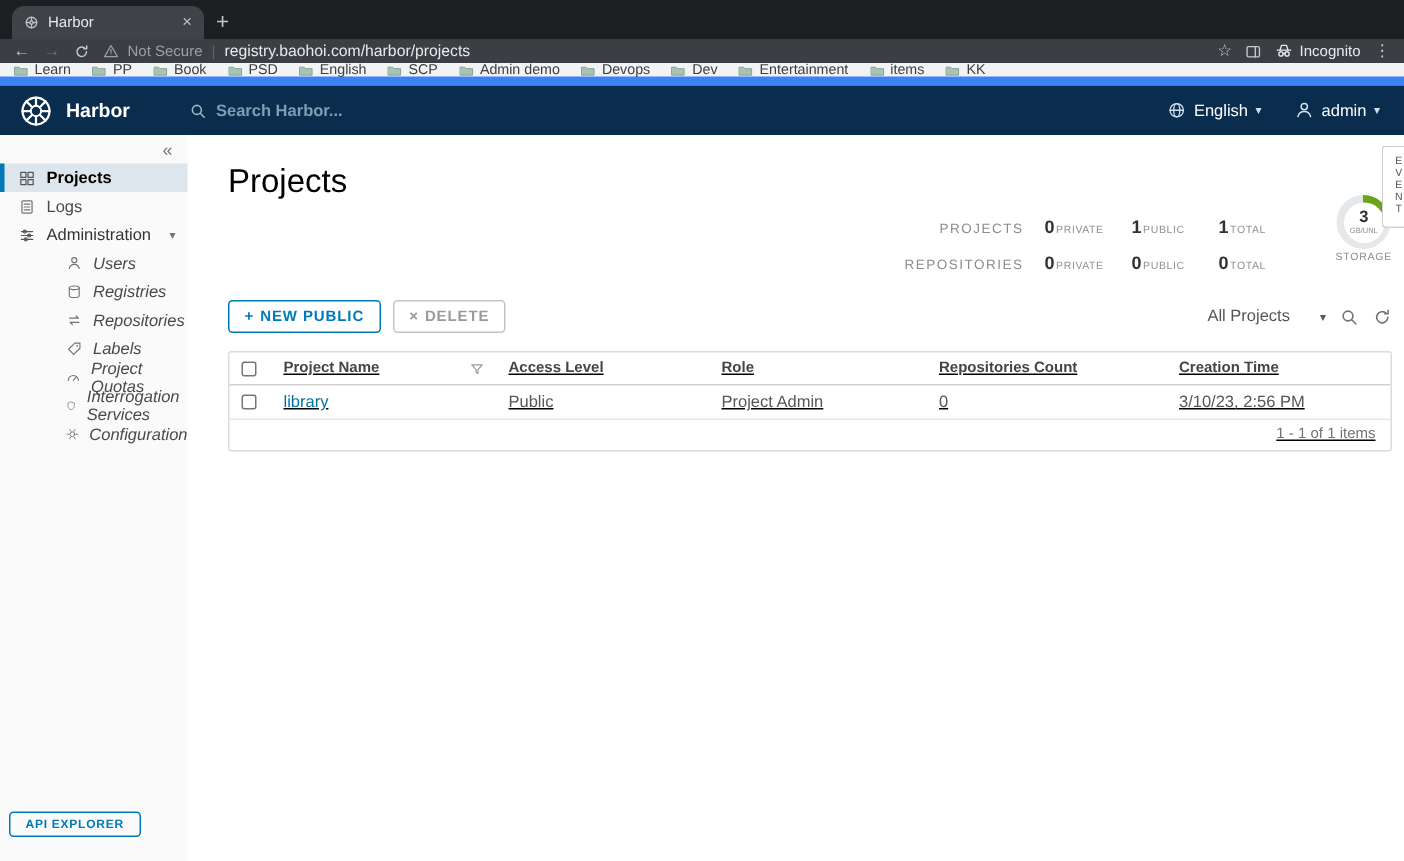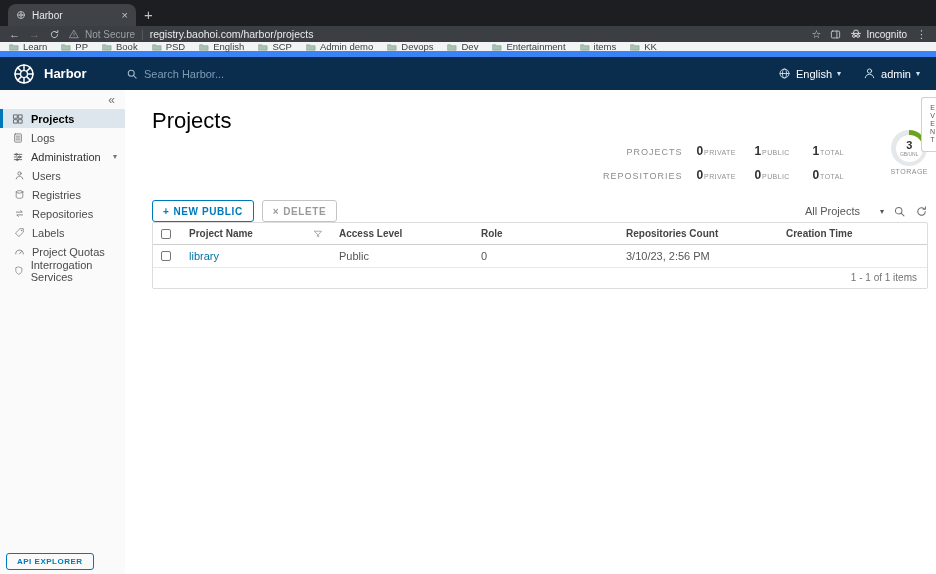--- a/index.html
+++ b/index.html
@@ -29,38 +29,38 @@
   .bookmarks { height: 15px; background: #f1f3f4; border-bottom: 6px solid #3b82f6;
     display: flex; align-items: center; gap: 14px; padding: 0 9px; font-size: 9.5px; color: #3c4043; }
   .bm { display: flex; align-items: center; gap: 4px; cursor: pointer; white-space: nowrap; }
 
   
   .hheader { height: 33px; background: #0b2d4d; display: flex; align-items: center; padding: 0 12px; }
   .brand { display: flex; align-items: center; gap: 8px; width: 108px; }
   .brand span { color: #fff; font-size: 13px; font-weight: 700; }
   .hsearch { flex: 1; display: flex; align-items: center; gap: 6px; margin-left: 6px; }
   .hsearch input { background: transparent; border: none; outline: none; color: #d6e4ef;
-    font-size: 11px; width: 300px; font-family: "Liberation Sans", sans-serif; }
+    font-size: 11px; width: 300px; font-family: "Liberation Sans", sans-serif; font-weight: bold; }
   .hsearch input::placeholder { color: #7f9cb4; }
   .hright { display: flex; align-items: center; gap: 22px; color: #fff; font-size: 11px; margin-right: 4px; }
   .hitem { display: flex; align-items: center; gap: 5px; cursor: pointer; }
   .caret { font-size: 8px; color: #cfe0ec; }
 
   
   .content { display: flex; height: 484px; position: relative; }
   .sidebar { width: 125px; background: #fafafa; position: relative; flex: none; }
   .collapse { text-align: right; padding: 3px 10px 2px 0; color: #737373; font-size: 12px; cursor: pointer; }
   .nav-item { height: 19px; display: flex; align-items: center; gap: 7px; padding-left: 12px;
     font-size: 11px; color: #4a4a4a; cursor: pointer; position: relative; }
   .nav-item.active { background: #dce6ec; color: #000; font-weight: 700; }
   .nav-item.active::before { content: ""; position: absolute; left: 0; top: 0; bottom: 0; width: 3px; background: #0079b8; }
   .nav-item.group { font-weight: 400; color: #333; }
   .nav-item .gcaret { margin-left: auto; margin-right: 8px; font-size: 8px; color: #737373; }
-  .nav-sub { padding-left: 14px; }
-  .api-btn { position: absolute; left: 6px; bottom: 4px; border: 1px solid #0079b8; color: #0079b8;
+  .nav-sub { padding-left: 44px; font-style: italic; }
+  .api-btn { position: absolute; left: 6px; bottom: 16px; border: 1px solid #0079b8; color: #0079b8;
     background: #fafafa; font-size: 8px; font-weight: 700; letter-spacing: .5px; padding: 3px 10px;
     border-radius: 3px; cursor: pointer; font-family: "Liberation Sans", sans-serif; }
 
   .main { flex: 1; padding: 18px 8px 0 27px; position: relative; }
   .page-title { font-size: 22px; font-weight: 400; color: #000; }
 
   
   .summary { position: absolute; top: 40px; right: 8px; display: flex; align-items: flex-start; gap: 20px; }
   .sum-rows { display: flex; flex-direction: column; gap: 10px; margin-top: 14px; }
   .sum-row { display: flex; align-items: baseline; }
@@ -82,21 +82,21 @@
   .toolbar { margin-top: 66px; display: flex; align-items: center; gap: 8px; }
   .btn { height: 22px; padding: 0 10px; font-size: 10px; font-weight: 700; letter-spacing: .6px;
     border-radius: 3px; background: #fff; display: inline-flex; align-items: center; gap: 4px;
     cursor: pointer; font-family: "Liberation Sans", sans-serif; }
   .btn-outline { border: 1px solid #0079b8; color: #0079b8; }
   .btn-disabled { border: 1px solid #c4c4c4; color: #9a9a9a; cursor: default; }
   .tb-right { margin-left: auto; display: flex; align-items: center; gap: 9px; color: #565656; font-size: 11px; }
   .filter-sel { display: flex; align-items: center; gap: 20px; cursor: pointer; }
 
   
-  .grid { border: 1px solid #dcdcdc; border-radius: 2px; background: #fff; }
+  .grid { margin-top: 12px; border: 1px solid #dcdcdc; border-radius: 2px; background: #fff; text-decoration: underline; }
   .grow { display: grid; grid-template-columns: 28px 150px 142px 145px 160px 1fr; align-items: center; }
   .ghead { border-bottom: 1px solid #cfcfcf; }
   .gcell { padding: 5px 8px; font-size: 11px; color: #565656; display: flex; align-items: center; }
   .ghead .gcell { font-size: 10px; font-weight: 700; color: #454545; }
   .name-head { justify-content: space-between; }
   .cb { width: 10px; height: 10px; border: 1px solid #767676; border-radius: 2px; background: #fff; cursor: pointer; }
   .link { color: #0072a3; cursor: pointer; }
   .gfoot { padding: 4px 10px 5px; text-align: right; font-size: 10px; color: #737373; border-top: 1px solid #e8e8e8; }
   .grow + .grow-body { border-top: none; }
 
@@ -351,20 +351,32 @@
           <path d="M2.5 11.5a5.5 5.5 0 0 1 11 0"></path>
           <line x1="8" y1="11.5" x2="10.8" y2="8.2"></line>
         </svg>
       <span>Project Quotas</span>
     </div>
     <div class="nav-item nav-sub">
       <svg class="i" width="11" height="11" viewBox="0 0 16 16" fill="none" stroke="#737373" stroke-width="1.1">
           <path d="M8 2.2l5 1.8v4c0 3-2 5-5 6.2-3-1.2-5-3.2-5-6.2V4z"></path>
         </svg>
       <span>Interrogation Services</span>
+    </div>
+    <div class="nav-item nav-sub">
+      <svg class="i" width="11" height="11" viewBox="0 0 16 16" fill="none" stroke="#737373" stroke-width="1.1">
+          <circle cx="8" cy="8" r="3"></circle>
+          <line x1="12.2" y1="8" x2="14.8" y2="8"></line>
+          <line x1="10.1" y1="11.6" x2="11.4" y2="13.9"></line>
+          <line x1="5.9" y1="11.6" x2="4.6" y2="13.9"></line>
+          <line x1="3.8" y1="8" x2="1.2" y2="8"></line>
+          <line x1="5.9" y1="4.4" x2="4.6" y2="2.1"></line>
+          <line x1="10.1" y1="4.4" x2="11.4" y2="2.1"></line>
+        </svg>
+      <span>Configuration</span>
     </div>
 
     <button class="api-btn">API EXPLORER</button>
   </div>
 
   <div class="main">
     <h1 class="page-title">Projects</h1>
 
     <div class="summary">
       <div class="sum-rows">
@@ -452,20 +464,21 @@
         <div class="gcell">Creation Time</div>
       </div>
       <div class="grow grow-body">
         <div class="gcell">
             <span class="cb"></span>
           </div>
         <div class="gcell">
             <span class="link">library</span>
           </div>
         <div class="gcell">Public</div>
+        <div class="gcell">Project Admin</div>
         <div class="gcell">0</div>
         <div class="gcell">3/10/23, 2:56 PM</div>
       </div>
       <div class="gfoot">1 - 1 of 1 items</div>
     </div>
   </div>
 
   <div class="event-tab">EVENT</div>
 </div>
 

